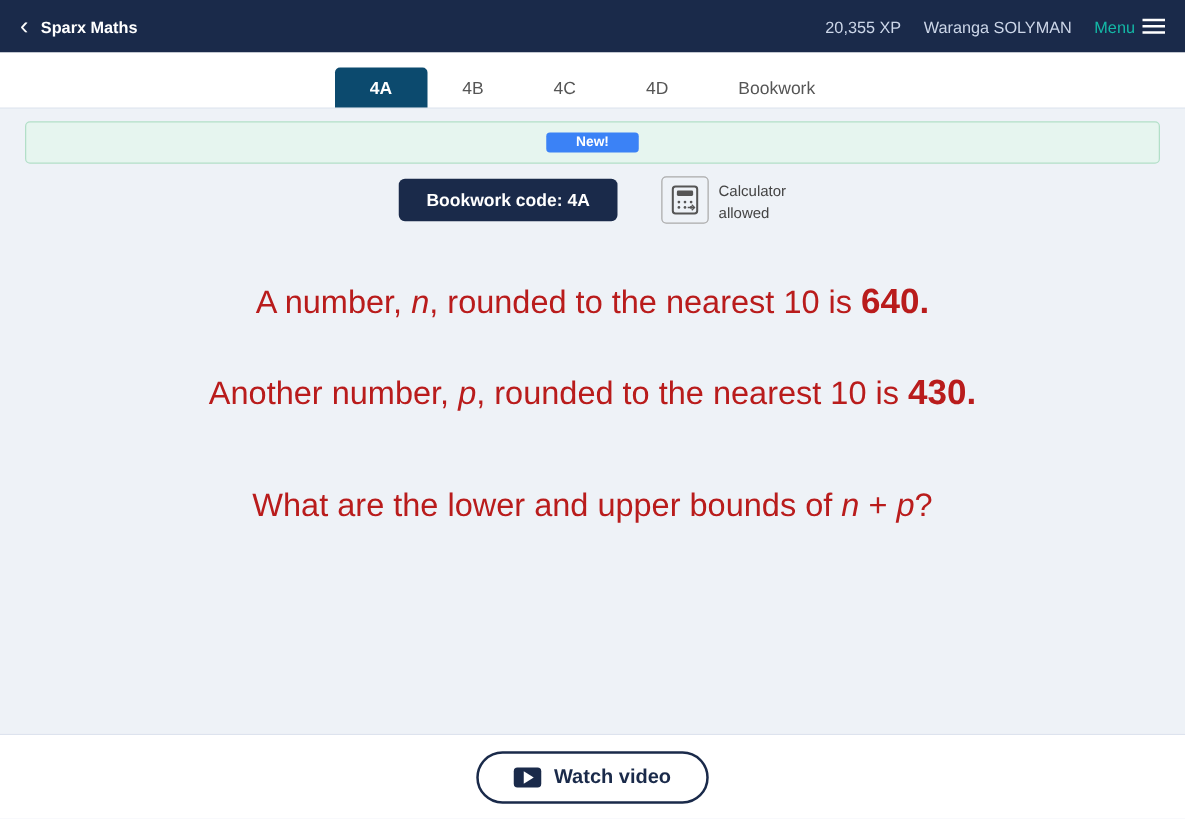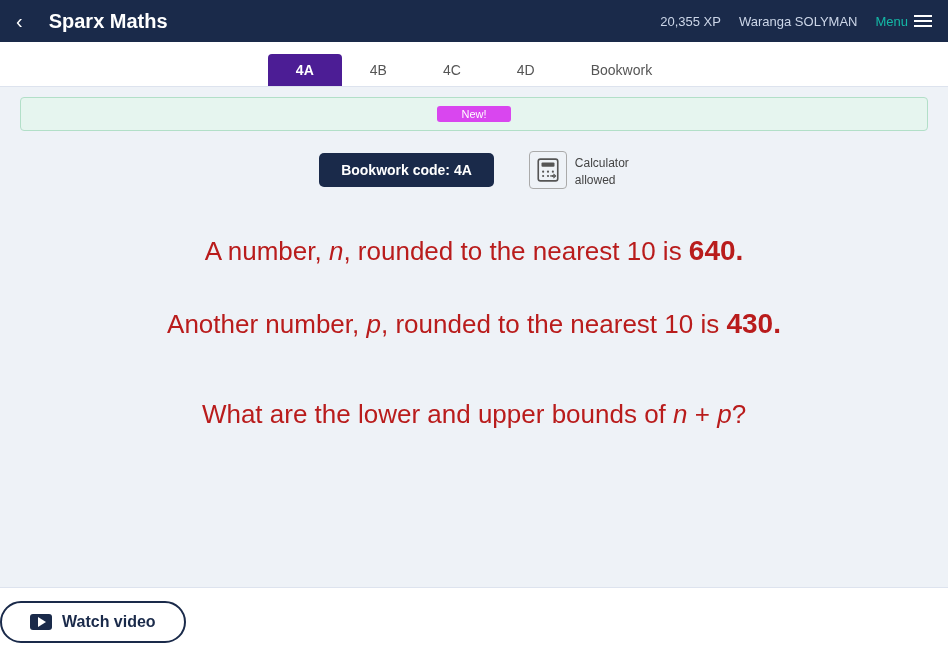--- a/index.html
+++ b/index.html
@@ -26,24 +26,23 @@
       display: flex;
       align-items: center;
       gap: 10px;
     }
     .header-back {
       font-size: 20px;
       color: white;
       cursor: pointer;
     }
     .header-title {
-      font-size: 20px;
+      font-size: 13px;
       font-weight: 600;
       color: white;
-      margin-left: 16px;
     }
     .header-right {
       display: flex;
       align-items: center;
       gap: 18px;
     }
     .header-xp {
       font-size: 13px;
       color: #ccd6e8;
     }
@@ -83,56 +82,56 @@
     }
     .tab {
       padding: 8px 28px;
       font-size: 14px;
       font-weight: 500;
       color: #555;
       cursor: pointer;
       border-radius: 4px 4px 0 0;
     }
     .tab.active {
-      background: #4c1d95;
+      background: #0c4a6e;
       color: white;
       font-weight: 700;
       border-radius: 4px 4px 0 0;
     }
 
     
     .notification-bar {
       background: #e6f5ef;
       border: 1px solid #b2dfc8;
       padding: 8px 20px;
       display: flex;
       align-items: center;
       justify-content: center;
       font-size: 13.5px;
       color: #333;
       gap: 8px;
       margin: 10px 20px 0 20px;
       border-radius: 4px;
     }
     .new-badge {
-      background: #d946ef;
+      background: #3b82f6;
       color: white;
       font-size: 11px;
-      font-weight: 400;
+      font-weight: 700;
       padding: 2px 24px;
       border-radius: 3px;
     }
 
     
     .bookwork-row {
       display: flex;
       align-items: center;
       justify-content: center;
       gap: 35px;
-      margin-top: 20px;
+      margin-top: 10px;
     }
     .bookwork-code {
       background: #1a2a4a;
       color: white;
       font-size: 14px;
       font-weight: 600;
       padding: 9px 22px;
       border-radius: 5px;
     }
     .calculator-info {
@@ -190,21 +189,21 @@
     
     .bottom-bar {
       position: absolute;
       bottom: 0;
       left: 0;
       right: 0;
       height: 68px;
       background: white;
       display: flex;
       align-items: center;
-      justify-content: flex-start;
+      justify-content: center;
       border-top: 1px solid #dde3ee;
     }
     .watch-video-btn {
       background: white;
       border: 2px solid #1a2a4a;
       border-radius: 30px;
       padding: 10px 28px;
       font-size: 16px;
       font-weight: 600;
       color: #1a2a4a;

